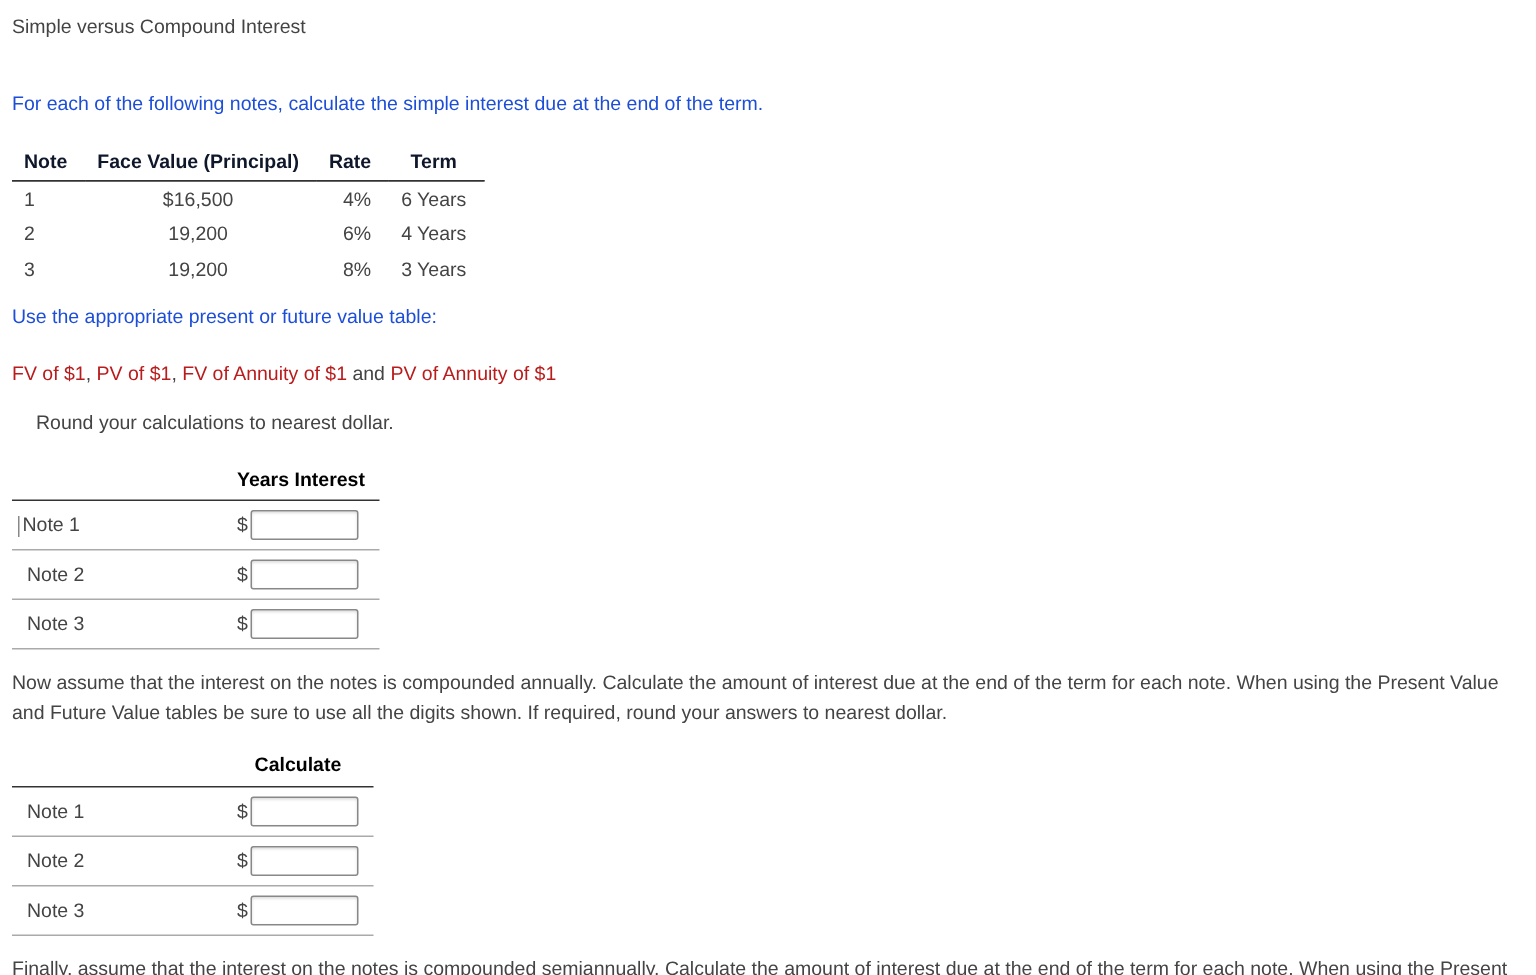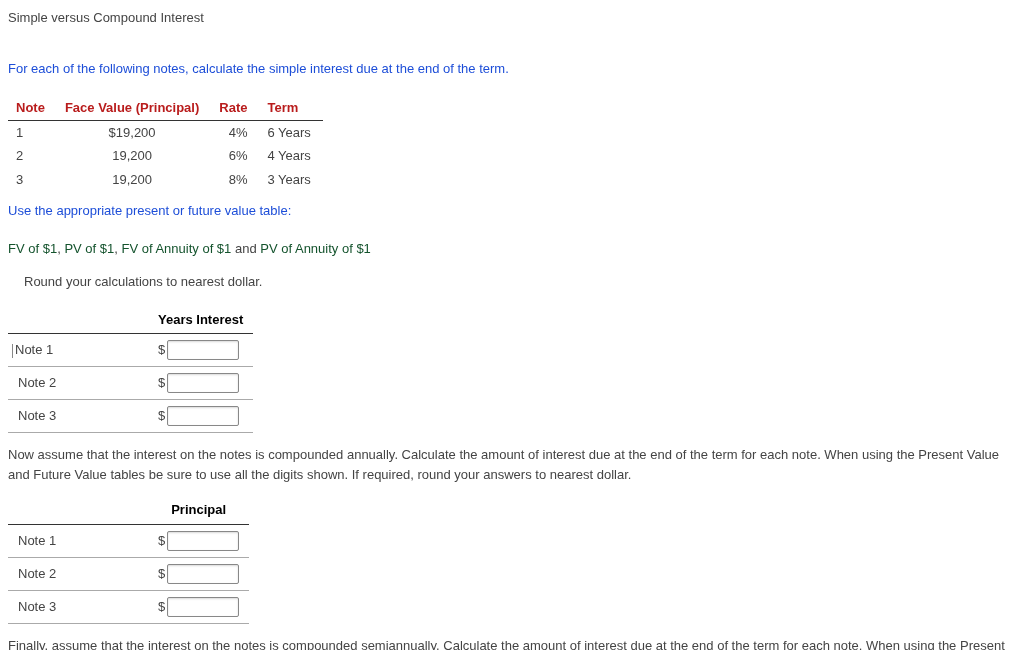--- a/index.html
+++ b/index.html
@@ -18,39 +18,39 @@
     .instruction {
       margin-bottom: 18px;
       color: #1d4ed8;
     }
     .data-table {
       border-collapse: collapse;
       margin-bottom: 10px;
     }
     .data-table th {
       font-weight: bold;
-      color: #b91c1c;
+      color: #0f172a;
       padding: 2px 12px 2px 8px;
       border-bottom: 1px solid #333;
       text-align: left;
       margin-left: 13px;
     }
-    .data-table th.center { text-align: left; }
+    .data-table th.center { text-align: center; }
     .data-table td {
       padding: 2px 12px 2px 8px;
       color: #444;
     }
     .data-table td.center { text-align: center; }
     .data-table td.right { text-align: right; }
     .link-line {
       margin: 14px 0;
       color: #444;
     }
     .link {
-      color: #14532d;
+      color: #b91c1c;
       cursor: pointer;
     }
     .round-note {
       margin: 14px 0 14px 16px;
       color: #444;
     }
     .input-section {
       margin-bottom: 10px;
     }
     .input-table {
@@ -117,21 +117,21 @@
     <tr>
       <th>Note</th>
       <th class="center">Face Value (Principal)</th>
       <th class="center">Rate</th>
       <th class="center">Term</th>
     </tr>
   </thead>
   <tbody>
     <tr>
       <td>1</td>
-      <td class="center">$19,200</td>
+      <td class="center">$16,500</td>
       <td class="right">4%</td>
       <td>6 Years</td>
     </tr>
     <tr>
       <td>2</td>
       <td class="center">19,200</td>
       <td class="right">6%</td>
       <td>4 Years</td>
     </tr>
     <tr>
@@ -176,21 +176,21 @@
   </table>
 </div>
 
 <div class="para">Now assume that the interest on the notes is compounded annually. Calculate the amount of interest due at the end of the term for each note. When using the Present Value and Future Value tables be sure to use all the digits shown. If required, round your answers to nearest dollar.</div>
 
 <div class="input-section">
   <table class="input-table">
     <thead>
       <tr>
         <th class="rowhead-spacer" style="width:140px;"></th>
-        <th>Principal</th>
+        <th>Calculate</th>
       </tr>
     </thead>
     <tbody>
       <tr>
         <td class="label-cell">Note 1</td>
         <td class="value-cell"><span class="dollar">$</span><input class="amount" value="" style=""></td>
       </tr>
       <tr>
         <td class="label-cell">Note 2</td>
         <td class="value-cell"><span class="dollar">$</span><input class="amount" value="" style=""></td>

